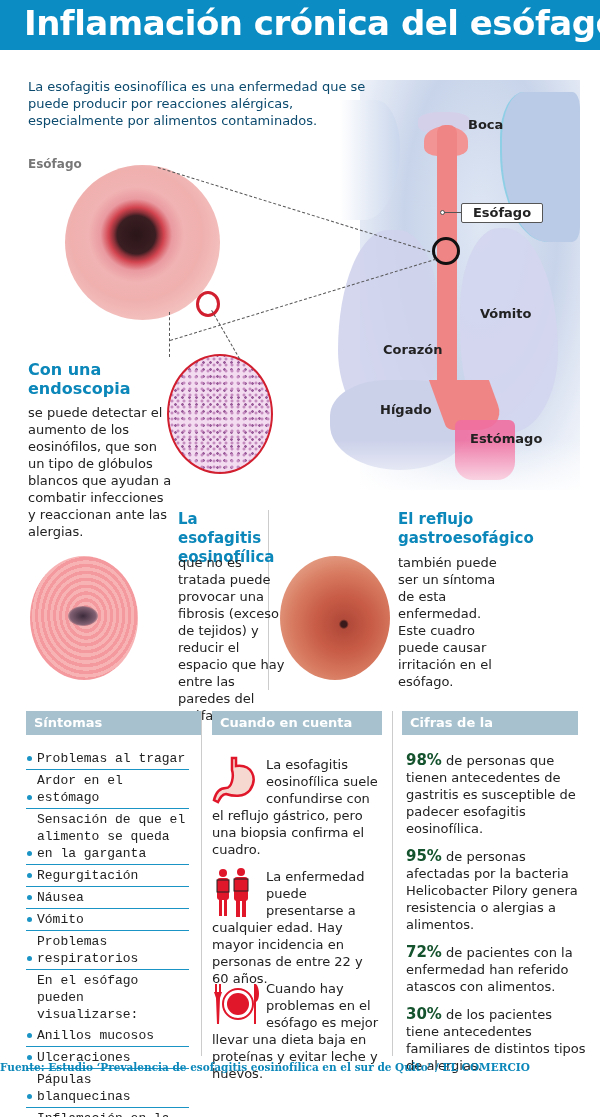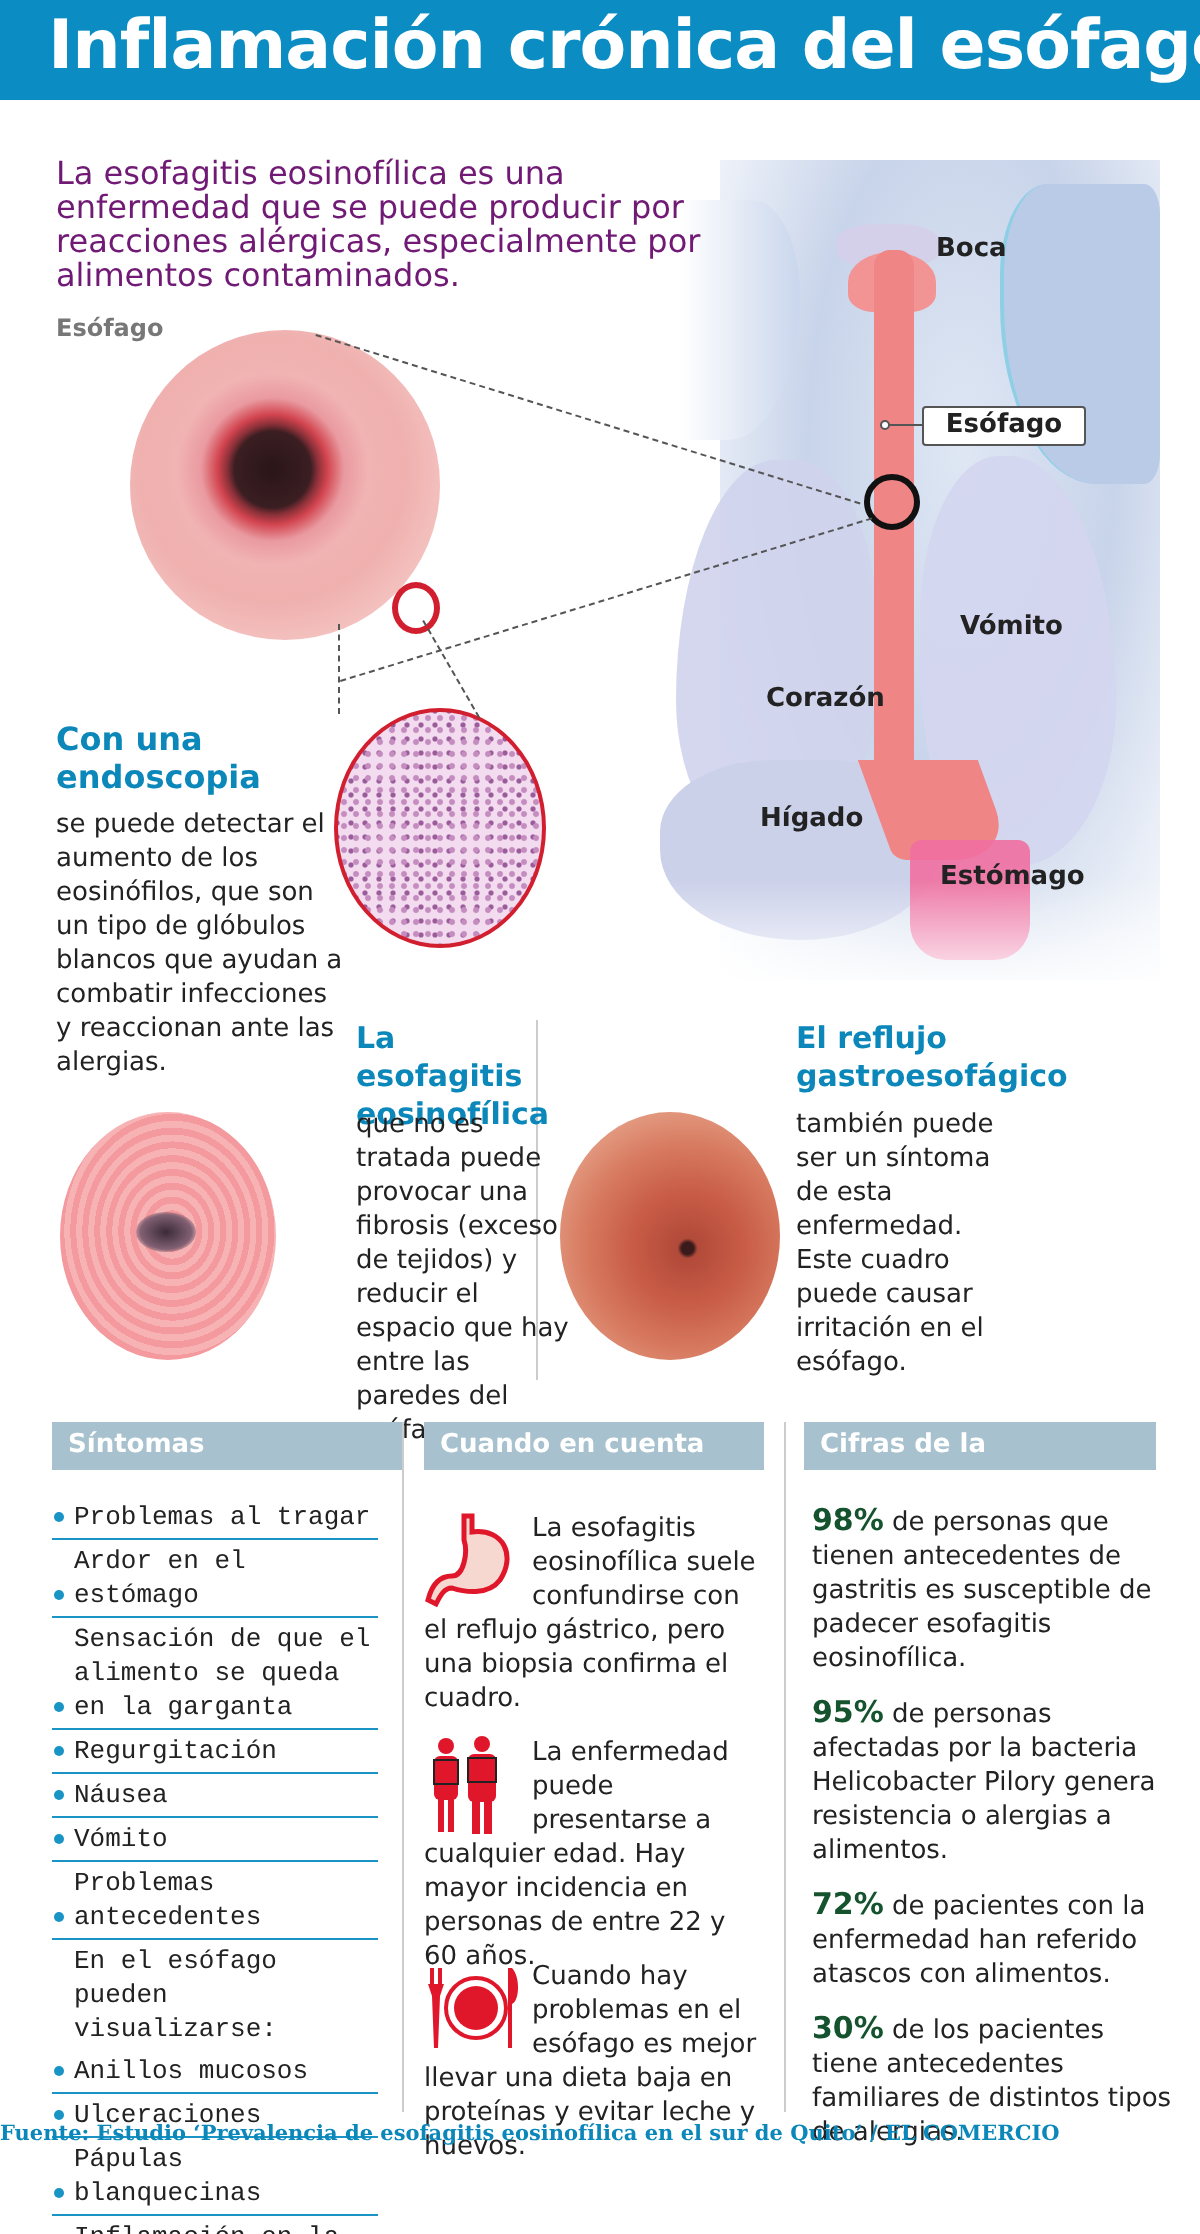--- a/index.html
+++ b/index.html
@@ -17,21 +17,21 @@
   .throat { position: absolute; left: 424px; top: 126px; width: 44px; height: 30px; background: #f29494; border-radius: 50% 50% 30% 30%; }
   .mouth { position: absolute; left: 418px; top: 112px; width: 52px; height: 22px; background: #d4d0ea; border-radius: 40%; }
   .stomach-bend { position: absolute; left: 438px; top: 380px; width: 60px; height: 50px; background: #f08585; border-radius: 0 0 50% 10%; transform: skewX(20deg); }
   .stomach { position: absolute; left: 455px; top: 420px; width: 60px; height: 60px; background: #f06fa0; border-radius: 10% 10% 30% 30%; opacity: .9; }
   .fade-bottom { position: absolute; left: 330px; top: 440px; width: 270px; height: 60px; background: linear-gradient(180deg, rgba(255,255,255,0), #fff); }
   .organ-label { position: absolute; font-weight: bold; font-size: 13px; color: #222; white-space: nowrap; }
   .esof-tag { position: absolute; left: 461px; top: 203px; width: 82px; height: 20px; border: 1px solid #555; background: #fff; border-radius: 2px; font-weight: bold; font-size: 13px; text-align: center; line-height: 18px; }
   .esof-tag-line { position: absolute; left: 444px; top: 212px; width: 17px; height: 1px; background: #555; }
   .esof-dot { position: absolute; left: 440px; top: 210px; width: 5px; height: 5px; border-radius: 50%; border: 1px solid #555; background: #fff; }
   .black-ring { position: absolute; left: 432px; top: 237px; width: 28px; height: 28px; border: 3px solid #111; border-radius: 50%; }
-  .intro { position: absolute; left: 28px; top: 78px; width: 340px; font-size: 16px; line-height: 17px; color: #701a75; }
+  .intro { position: absolute; left: 28px; top: 78px; width: 340px; font-size: 13px; line-height: 17px; color: #0c4a6e; }
   .esof-caption { position: absolute; left: 28px; top: 157px; font-size: 12px; font-weight: bold; color: #777; }
   .endo-circle { position: absolute; left: 65px; top: 165px; width: 155px; height: 155px; border-radius: 50%;
     background: radial-gradient(circle at 46% 45%, #2a1518 0%, #3a1e22 16%, #8a3038 19%, #d2444f 23%, #e99aa0 30%, #f1b3b3 40%, #efb0ae 55%, #f5c8c6 80%, #f7d6d4 100%); }
   .red-ring { position: absolute; left: 196px; top: 291px; width: 24px; height: 26px; border: 3px solid #d21f2f; border-radius: 50%; }
   .histo-circle { position: absolute; left: 167px; top: 354px; width: 106px; height: 120px; border-radius: 50%; border: 2px solid #d21f2f;
     background: radial-gradient(circle, #c58cc0 1.2px, transparent 1.8px) 0 0/6px 6px, radial-gradient(circle, #9a5b9a 1px, transparent 1.6px) 3px 3px/7px 7px, #f3dcef; }
   .dashed { position: absolute; height: 0; border-top: 1px dashed #555; transform-origin: 0 0; }
   .endo-title { position: absolute; left: 28px; top: 360px; font-weight: bold; font-size: 16px; line-height: 19px; color: #0b87b9; }
   .endo-text { position: absolute; left: 28px; top: 404px; width: 145px; font-size: 13px; line-height: 17px; color: #222; }
   .mid-title { position: absolute; font-weight: bold; font-size: 15px; line-height: 19px; color: #0b87b9; }
@@ -115,21 +115,21 @@
 <div class="vsep" style="left:201px;top:711px;height:345px"></div>
 <div class="vsep" style="left:392px;top:711px;height:345px"></div>
 
 <ul class="sym-list">
   <li class="bul line">Problemas al tragar</li>
   <li class="bul line">Ardor en el estómago</li>
   <li class="bul line">Sensación de que el alimento se queda en la garganta</li>
   <li class="bul line">Regurgitación</li>
   <li class="bul line">Náusea</li>
   <li class="bul line">Vómito</li>
-  <li class="bul line">Problemas antecedentes</li>
+  <li class="bul line">Problemas respiratorios</li>
   <li>En el esófago pueden visualizarse:</li>
   <li class="bul line">Anillos mucosos</li>
   <li class="bul line">Ulceraciones</li>
   <li class="bul line">Pápulas blanquecinas</li>
   <li>Inflamación en la cavidad del esófago</li>
 </ul>
 
 <div class="tip" style="top:756px">
   <svg class="icon" viewBox="0 0 50 50">
     <path d="M20 2 L24 2 L24 10 C40 8 46 22 38 34 C32 42 20 40 14 38 C10 38 8 42 6 46 L2 44 C4 36 8 32 14 32 C20 32 22 20 20 14 Z" fill="#f7d8d0" stroke="#e0162b" stroke-width="2.5"></path>

